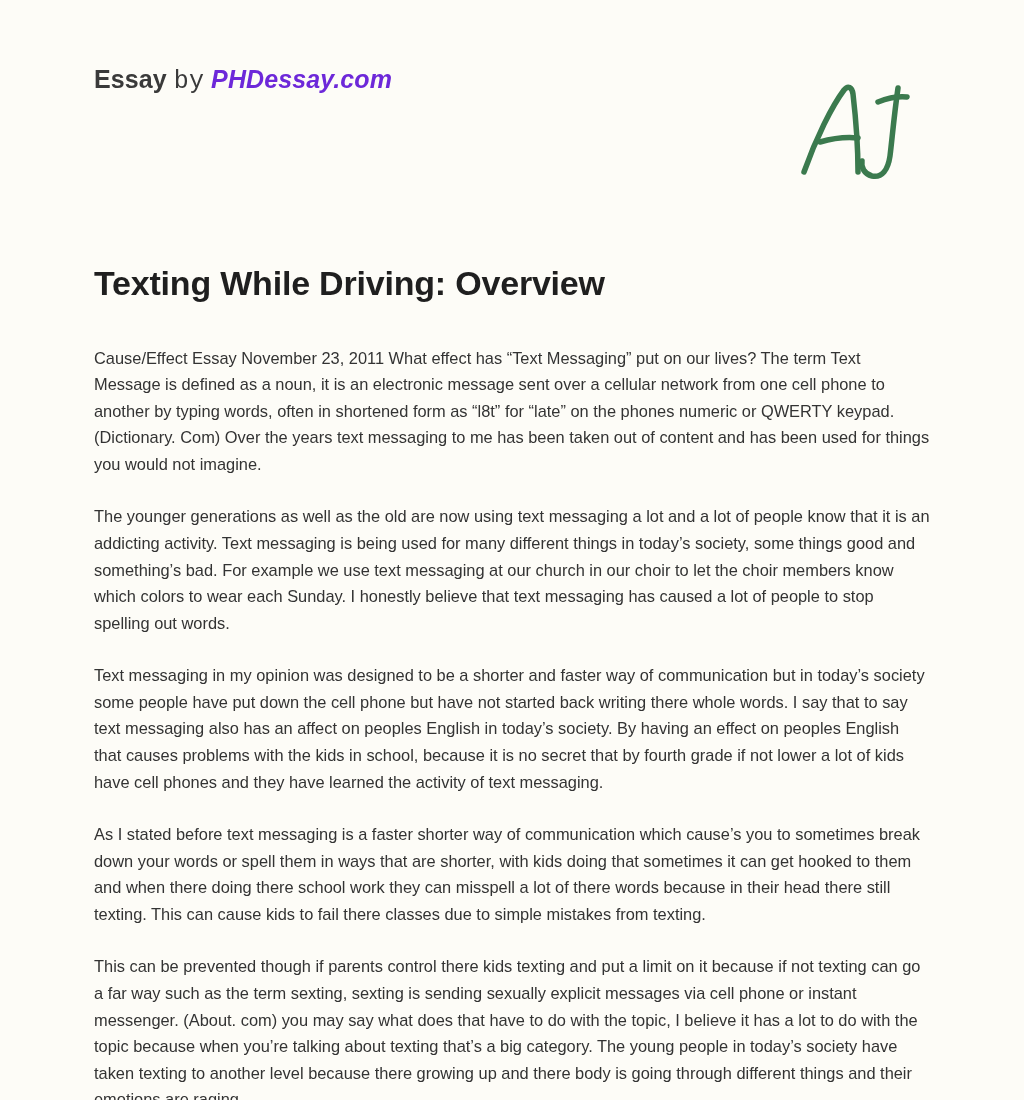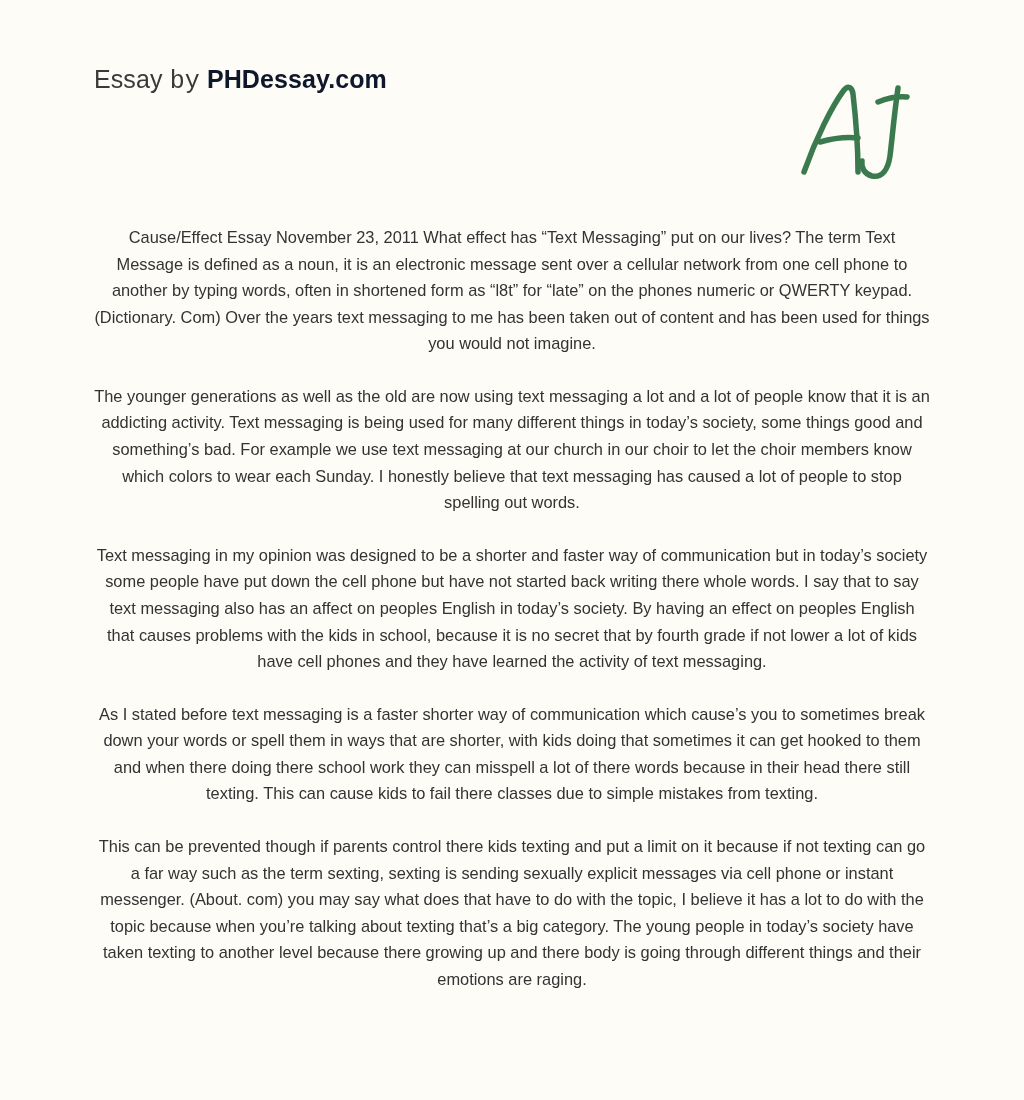--- a/index.html
+++ b/index.html
@@ -25,29 +25,30 @@
     position: relative;
     min-height: 120px;
   }
   .brandline {
     font-size: 25px;
     line-height: 1.2;
     color: #3a3a3a;
     letter-spacing: 0.1px;
   }
   .brandline .essay-word {
-    font-weight: normal;
+    font-weight: bold;
   }
   .brandline .by-word {
     font-weight: normal;
     font-family: Liberation Mono, monospace;
   }
   .brandline .site {
     font-weight: bold;
-    color: #0f172a;
+    color: #6d28d9;
+    font-style: italic;
   }
   .source-row {
     margin-top: 22px;
     font-size: 15.5px;
     color: #6b6b6b;
   }
   .source-row .source-label {
     color: #6b6b6b;
   }
   .source-row .source-url {
@@ -71,21 +72,21 @@
     letter-spacing: -0.2px;
   }
   .body-copy {
     margin-top: 40px;
   }
   .body-copy p {
     margin: 0 0 26px 0;
     font-size: 16.4px;
     line-height: 1.62;
     color: #333333;
-    text-align: center;
+    text-align: left;
   }
   .body-copy p:last-child {
     margin-bottom: 0;
   }
 </style>
 </head>
 <body>
 
 <div class="page">
 
@@ -102,20 +103,21 @@
         <g fill="none" stroke="#3b7a4e" stroke-width="5.5" stroke-linecap="round" stroke-linejoin="round">
           <path d="M10 96 C 22 62, 38 30, 50 14 C 54 9, 58 11, 59 18 C 62 44, 64 72, 64 96"></path>
           <path d="M26 66 C 40 62, 54 61, 64 62"></path>
           <path d="M104 12 C 100 40, 98 64, 96 80 C 94 94, 88 102, 78 100 C 70 98, 67 91, 68 85"></path>
           <path d="M84 26 C 94 22, 104 20, 113 21"></path>
         </g>
       </svg>
     </div>
   </div>
 
+  <h1 class="title">Texting While Driving: Overview</h1>
 
   <div class="body-copy">
     <p>Cause/Effect Essay November 23, 2011 What effect has “Text Messaging” put on our lives? The term Text Message is defined as a noun, it is an electronic message sent over a cellular network from one cell phone to another by typing words, often in shortened form as “l8t” for “late” on the phones numeric or QWERTY keypad. (Dictionary. Com) Over the years text messaging to me has been taken out of content and has been used for things you would not imagine.</p>
     <p>The younger generations as well as the old are now using text messaging a lot and a lot of people know that it is an addicting activity. Text messaging is being used for many different things in today’s society, some things good and something’s bad. For example we use text messaging at our church in our choir to let the choir members know which colors to wear each Sunday. I honestly believe that text messaging has caused a lot of people to stop spelling out words.</p>
     <p>Text messaging in my opinion was designed to be a shorter and faster way of communication but in today’s society some people have put down the cell phone but have not started back writing there whole words. I say that to say text messaging also has an affect on peoples English in today’s society. By having an effect on peoples English that causes problems with the kids in school, because it is no secret that by fourth grade if not lower a lot of kids have cell phones and they have learned the activity of text messaging.</p>
     <p>As I stated before text messaging is a faster shorter way of communication which cause’s you to sometimes break down your words or spell them in ways that are shorter, with kids doing that sometimes it can get hooked to them and when there doing there school work they can misspell a lot of there words because in their head there still texting. This can cause kids to fail there classes due to simple mistakes from texting.</p>
     <p>This can be prevented though if parents control there kids texting and put a limit on it because if not texting can go a far way such as the term sexting, sexting is sending sexually explicit messages via cell phone or instant messenger. (About. com) you may say what does that have to do with the topic, I believe it has a lot to do with the topic because when you’re talking about texting that’s a big category. The young people in today’s society have taken texting to another level because there growing up and there body is going through different things and their emotions are raging.</p>
 
   </div>
 

